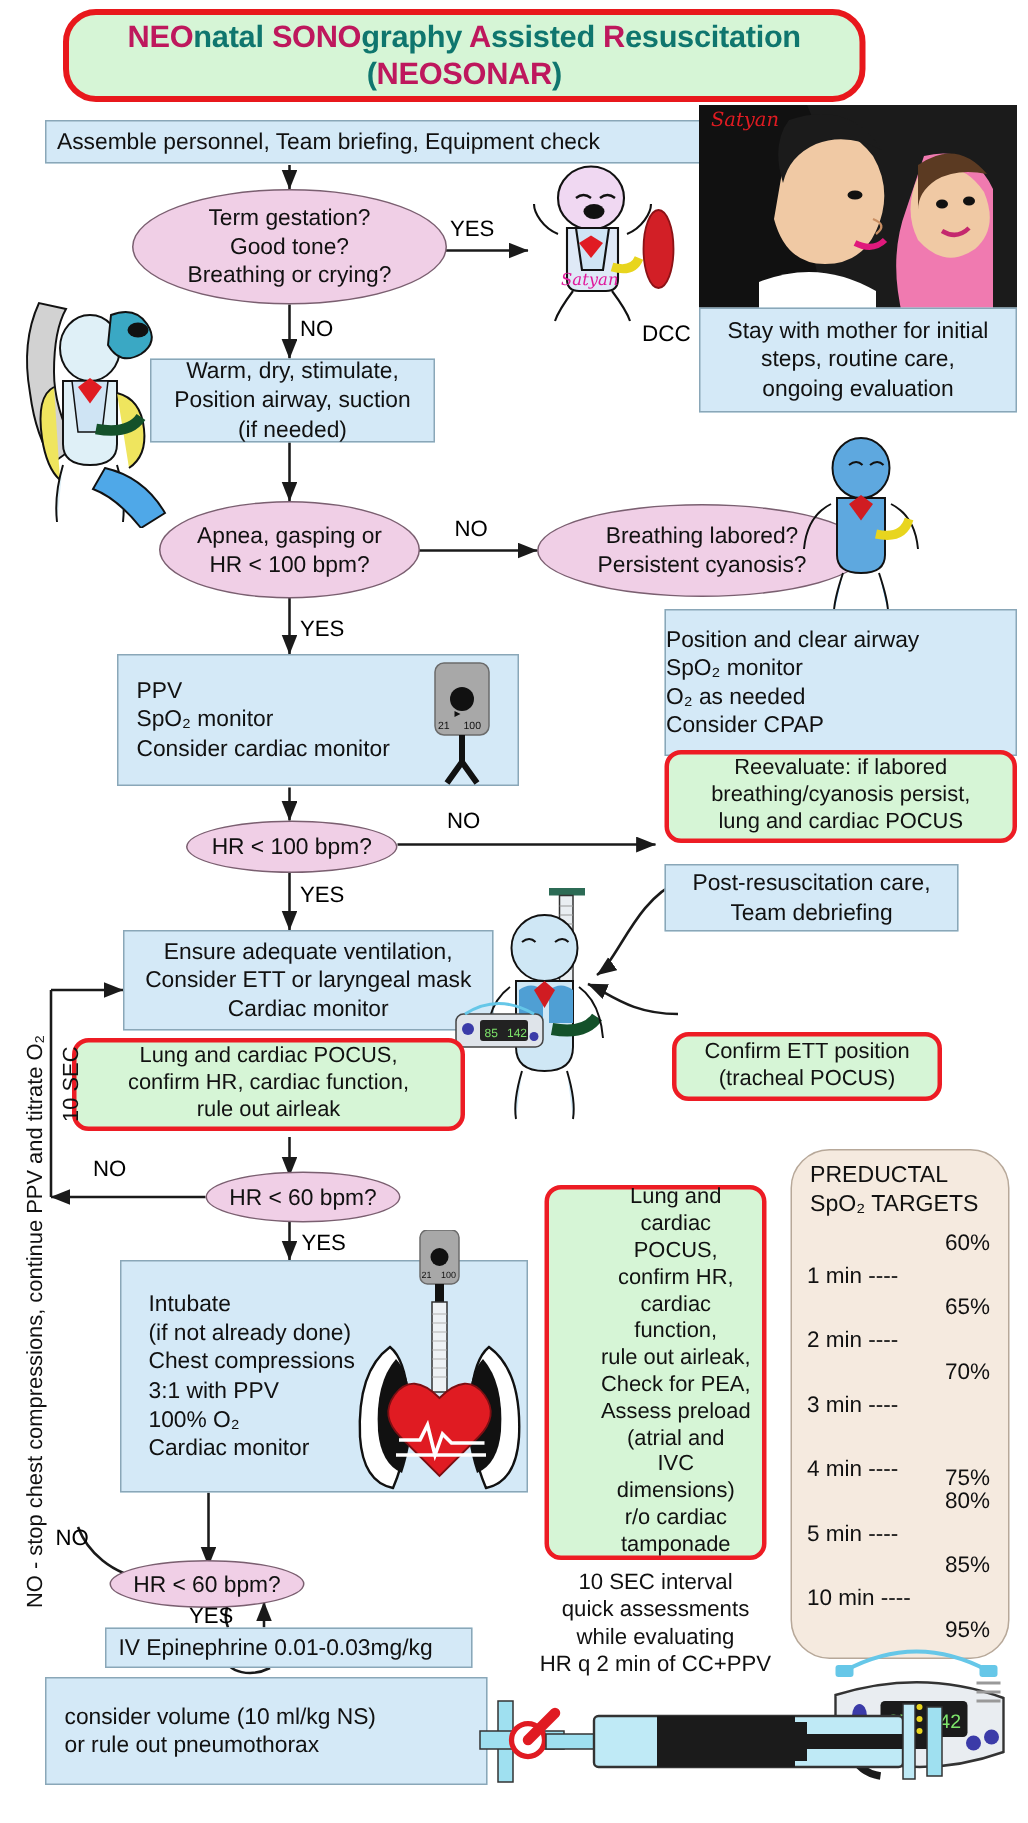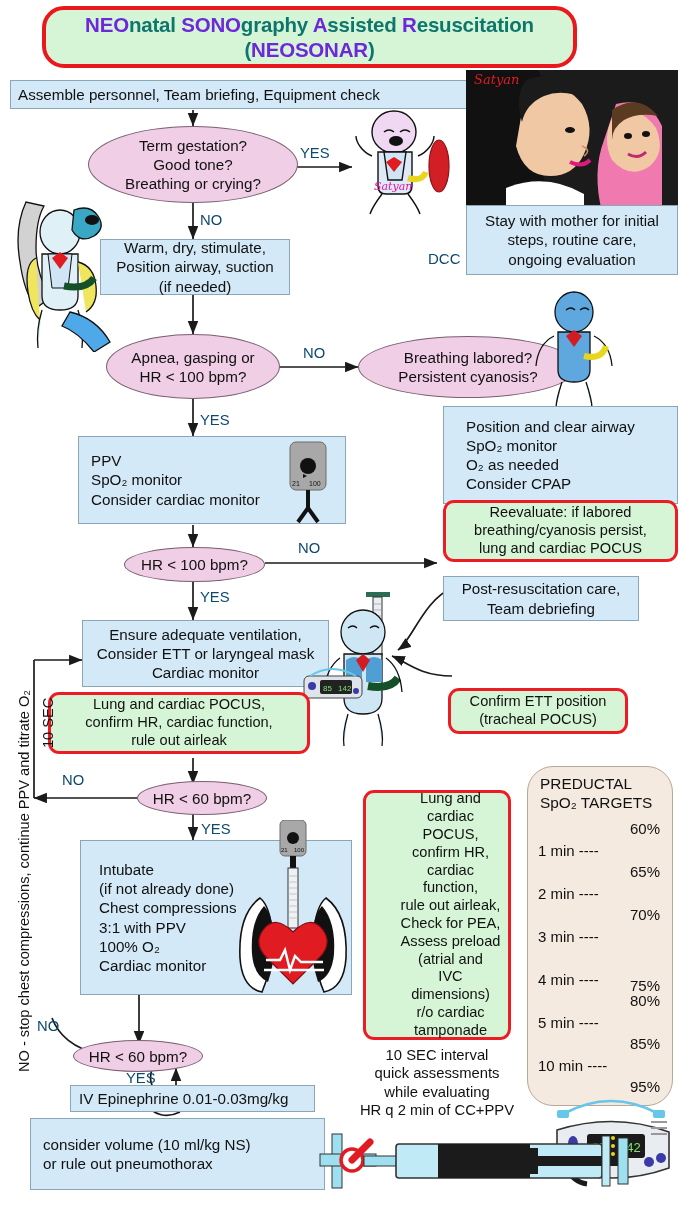--- a/index.html
+++ b/index.html
@@ -6,21 +6,21 @@
   body{width:685px;height:1215px;position:relative;overflow:hidden;
        font-family:"Liberation Sans","DejaVu Sans",sans-serif;color:#111;}
   .abs{position:absolute;box-sizing:border-box;}
 
   
   .title-box{
     border:4px solid #e8181c;border-radius:22px;background:#d6f5d6;
     display:flex;align-items:center;justify-content:center;text-align:center;
     font-size:20.5px;font-weight:700;line-height:1.22;letter-spacing:-.2px;
   }
-  .title-box .red{color:#6d28d9;}
+  .title-box .red{color:#be185d;}
   .title-box .blk{color:#0f766e;font-weight:700;}
 
   .pbox{                         
     background:#d4e9f7;border:1px solid #8aa7b8;
     display:flex;flex-direction:column;justify-content:center;
     font-size:15.2px;line-height:1.26;padding:3px 7px;
   }
   .pbox.ctr{align-items:center;text-align:center;}
   .pbox.lft{align-items:flex-start;text-align:left;}
 
@@ -37,21 +37,21 @@
   }
 
   .spo2-panel{
     background:#f5eadf;border:1px solid #b7a899;border-radius:26px;
     font-size:15px;line-height:1.05;
   }
   .spo2-head{position:absolute;left:12px;top:8px;font-size:15.4px;line-height:1.22;}
   .spo2-time{position:absolute;left:10px;font-size:15px;}
   .spo2-val{position:absolute;right:12px;font-size:15px;}
 
-  .lbl{font-size:14.8px;color:#0c4a6e;}
+  .lbl{font-size:14.8px;color:#000000;}
   .plain{font-size:14.8px;line-height:1.25;text-align:center;}
 
   .vtext{
     transform-origin:0 0;transform:rotate(-90deg);white-space:nowrap;
     font-size:14.6px;
   }
   svg.ov{position:absolute;left:0;top:0;width:685px;height:1215px;
          pointer-events:none;overflow:visible;}
 </style>
 </head>
@@ -111,21 +111,21 @@
   </g>
 </svg>
 
 <div class="abs title-box" style="left:42px;top:6px;width:535px;height:62px;">
   <div>
     <div id="title-l1"><span class="red">NEO</span><span class="blk">natal </span><span class="red">SONO</span><span class="blk">graphy </span><span class="red">A</span><span class="blk">ssisted </span><span class="red">R</span><span class="blk">esuscitation</span></div>
     <div><span class="blk" id="title-l2pre">(</span><span class="red" id="title-l2ac">NEOSONAR</span><span class="blk" id="title-l2post">)</span></div>
   </div>
 </div>
 
-<div class="abs pbox lft" style="left:10px;top:80px;width:488px;height:29px;">
+<div class="abs pbox lft" style="left:30px;top:80px;width:488px;height:29px;">
   <span>Assemble personnel, Team briefing, Equipment check</span>
 </div>
 
 <div class="abs ell" style="left:88px;top:126px;width:210px;height:77px;">
   <span>Term gestation?</span>
   <span>Good tone?</span>
   <span>Breathing or crying?</span>
 </div>
 <div class="abs lbl" style="left:300px;top:145px;">YES</div>
 <div class="abs lbl" style="left:200px;top:212px;">NO</div>
@@ -140,21 +140,21 @@
     <path d="M44,86 C38,94 34,100 32,106" fill="#dfe9f7"></path>
     <path d="M70,86 C76,94 80,100 82,106" fill="#dfe9f7"></path>
   </g>
   <path d="M48,54 l8,-5 8,5 -8,10 z" fill="#e01b22"></path>
   <path d="M46,24 q5,-4 10,0 M62,24 q5,-4 10,0" stroke="#111" stroke-width="1.6" fill="none"></path>
   <ellipse cx="58" cy="33" rx="7" ry="5" fill="#111"></ellipse>
   <path d="M70,70 q14,4 18,-6" stroke="#e8d51e" stroke-width="6" fill="none"></path>
   <ellipse cx="101" cy="58" rx="10" ry="26" fill="#d21f26" stroke="#8c1216" stroke-width="1.2"></ellipse>
   <text x="36" y="82" font-size="11" fill="#e0189c" font-style="italic" font-family="DejaVu Serif, serif">Satyan</text>
 </svg>
-<div class="abs lbl" style="left:428px;top:214px;font-size:15px;margin-top:36px;">DCC</div>
+<div class="abs lbl" style="left:428px;top:214px;font-size:15px;">DCC</div>
 
 <svg class="abs" style="left:466px;top:70px;width:212px;height:142px;" viewBox="0 0 212 142">
   <rect x="0" y="0" width="212" height="142" fill="#1b1b1b"></rect>
   <path d="M0,0 L72,0 L84,28 L70,70 L80,118 L54,142 L0,142 Z" fill="#111"></path>
   <path d="M60,18 q34,-12 56,16 q14,24 2,50 q-10,22 -34,22 q-26,0 -34,-30 z" fill="#f0c9a4"></path>
   <path d="M60,10 q40,-14 62,20 q-24,-12 -44,-4 q-18,8 -22,26 q-8,-26 4,-42z" fill="#1b1b1b"></path>
   <ellipse cx="104" cy="60" rx="5" ry="3" fill="#111"></ellipse>
   <path d="M116,76 q10,4 2,10" fill="none" stroke="#c98f63" stroke-width="1.6"></path>
   <path d="M104,92 q12,6 20,-2" fill="none" stroke="#e0197c" stroke-width="4"></path>
   <path d="M40,118 q40,-16 78,6 l0,18 l-78,0z" fill="#ffffff"></path>
@@ -227,21 +227,21 @@
 <svg class="abs" style="left:278px;top:440px;width:62px;height:86px;" viewBox="0 0 62 86">
   <rect x="12" y="2" width="36" height="48" rx="6" fill="#a8a8a8" stroke="#6b6b6b"></rect>
   <circle cx="30" cy="26" r="8" fill="#111"></circle>
   <path d="M25,34 l4,2 l-4,2z" fill="#111"></path>
   <text x="14" y="46" font-size="7" fill="#111">21</text>
   <text x="31" y="46" font-size="7" fill="#111">100</text>
   <rect x="28" y="50" width="4" height="18" fill="#111"></rect>
   <path d="M30,68 L20,82 M30,68 L40,82" stroke="#111" stroke-width="4" fill="none"></path>
 </svg>
 
-<div class="abs pbox lft" style="left:443px;top:406px;width:235px;height:98px;padding-left:22px;">
+<div class="abs pbox lft" style="left:443px;top:406px;width:235px;height:98px;padding-left:0;">
   <span>Position and clear airway</span>
   <span>SpO₂ monitor</span>
   <span>O₂ as needed</span>
   <span>Consider CPAP</span>
 </div>
 
 <div class="abs gbox" style="left:443px;top:500px;width:235px;height:62px;">
   <span>Reevaluate: if labored</span>
   <span>breathing/cyanosis persist,</span>
   <span>lung and cardiac POCUS</span>

